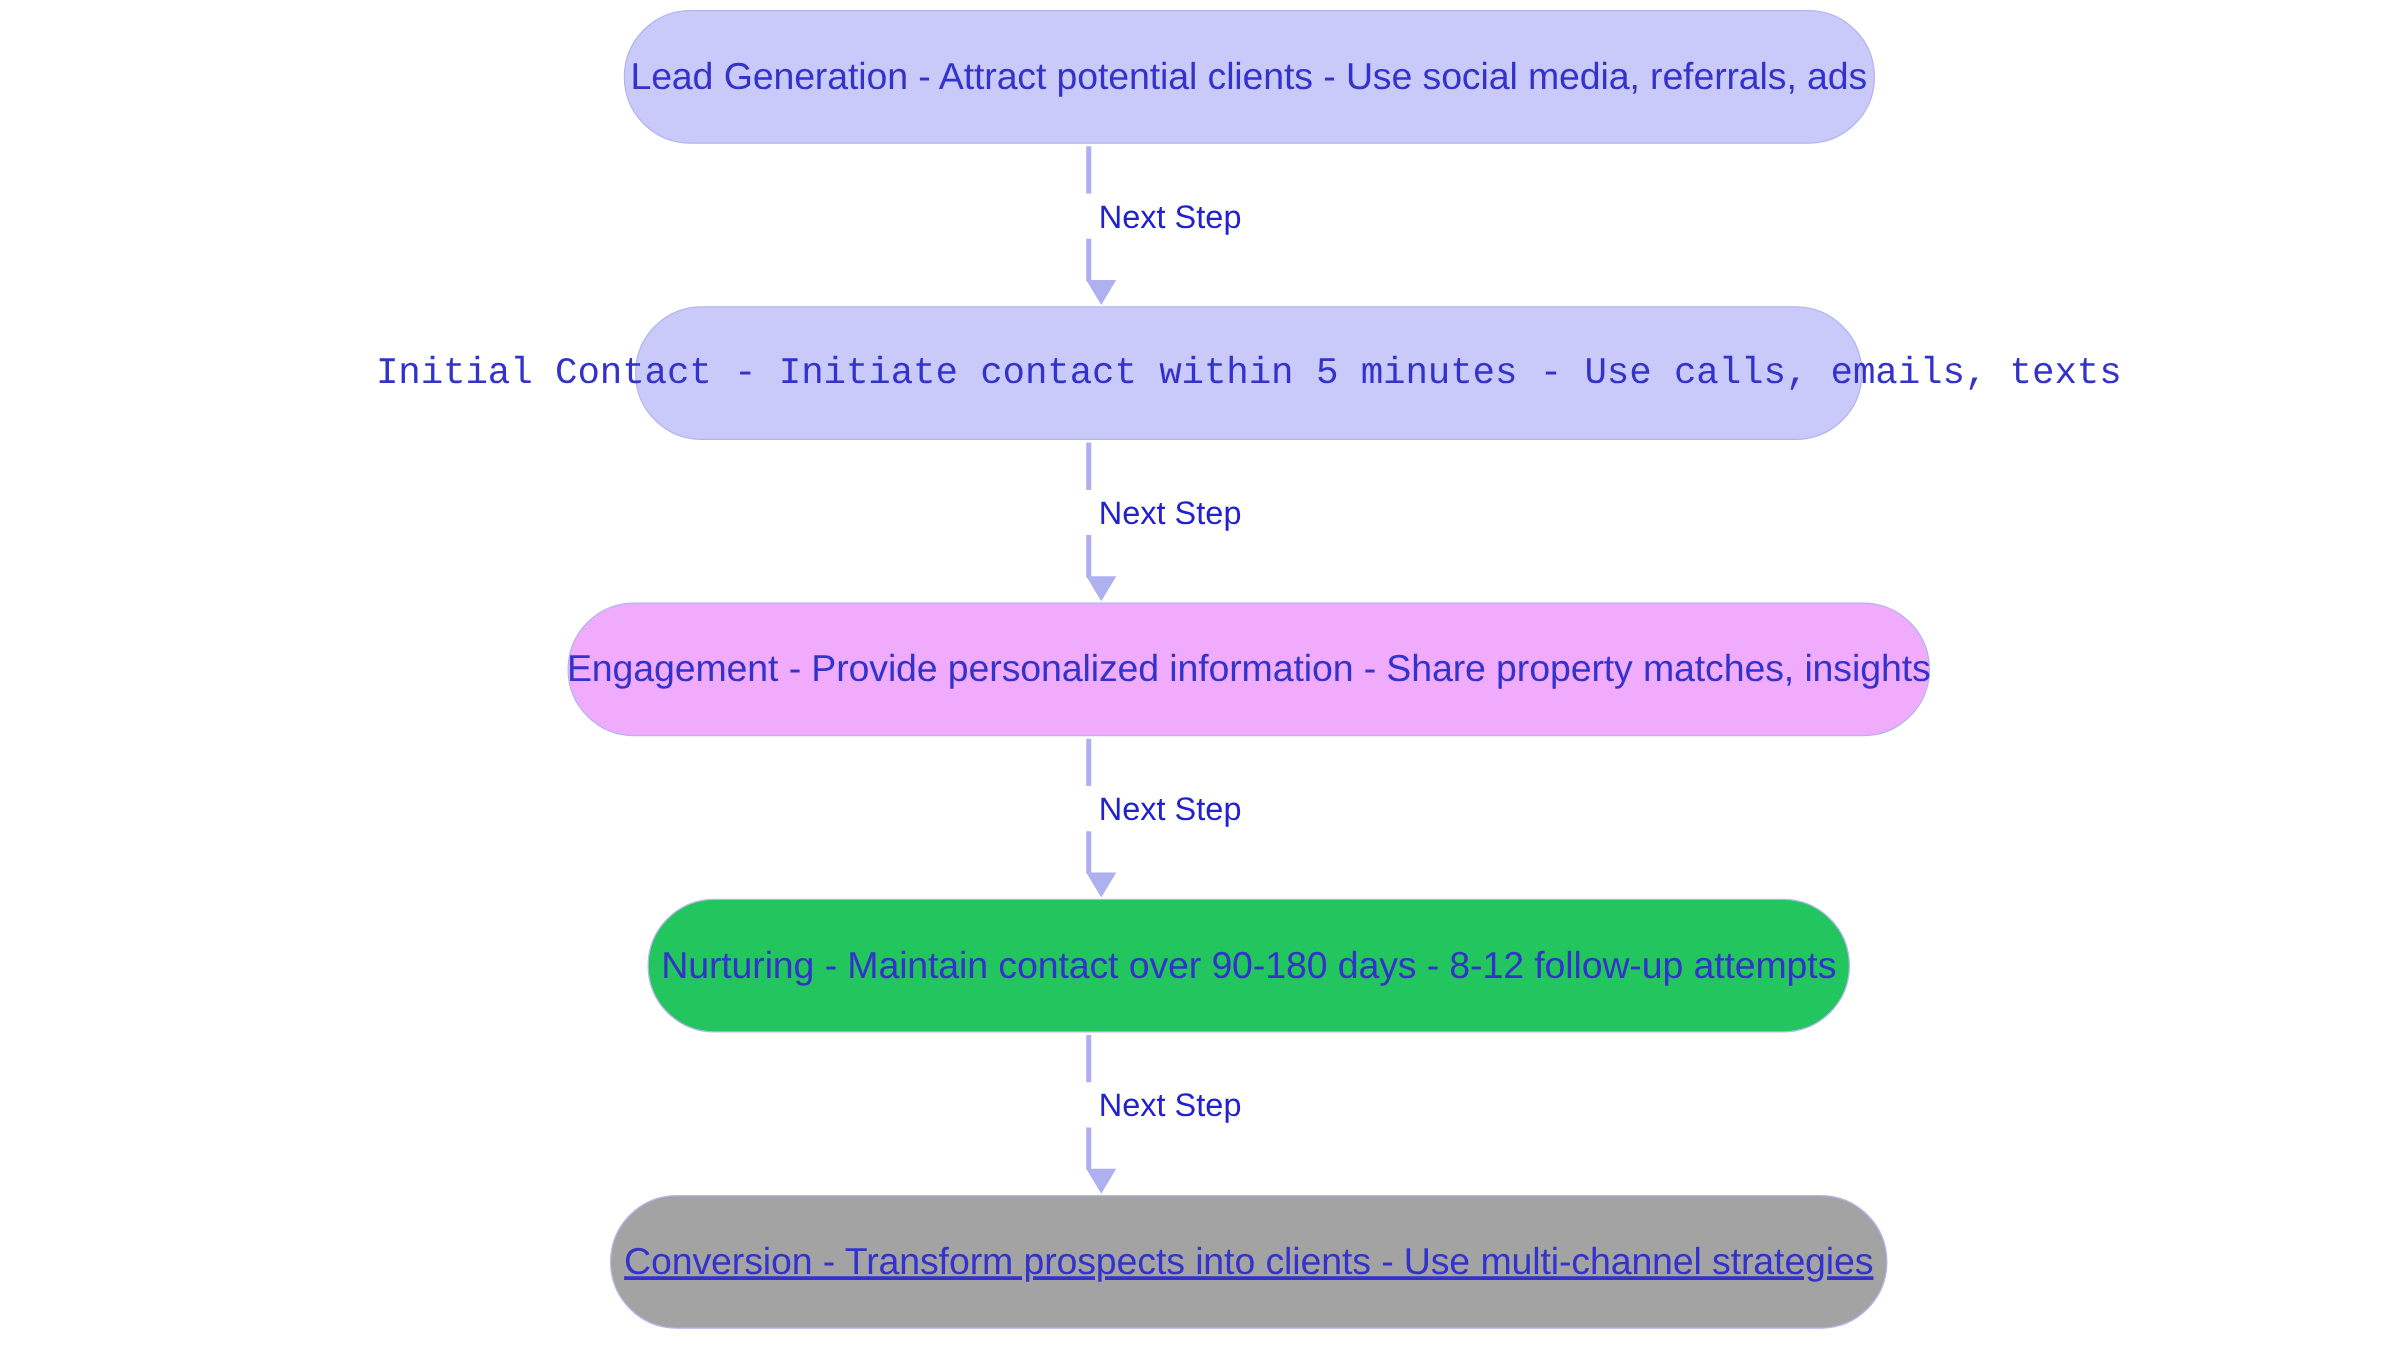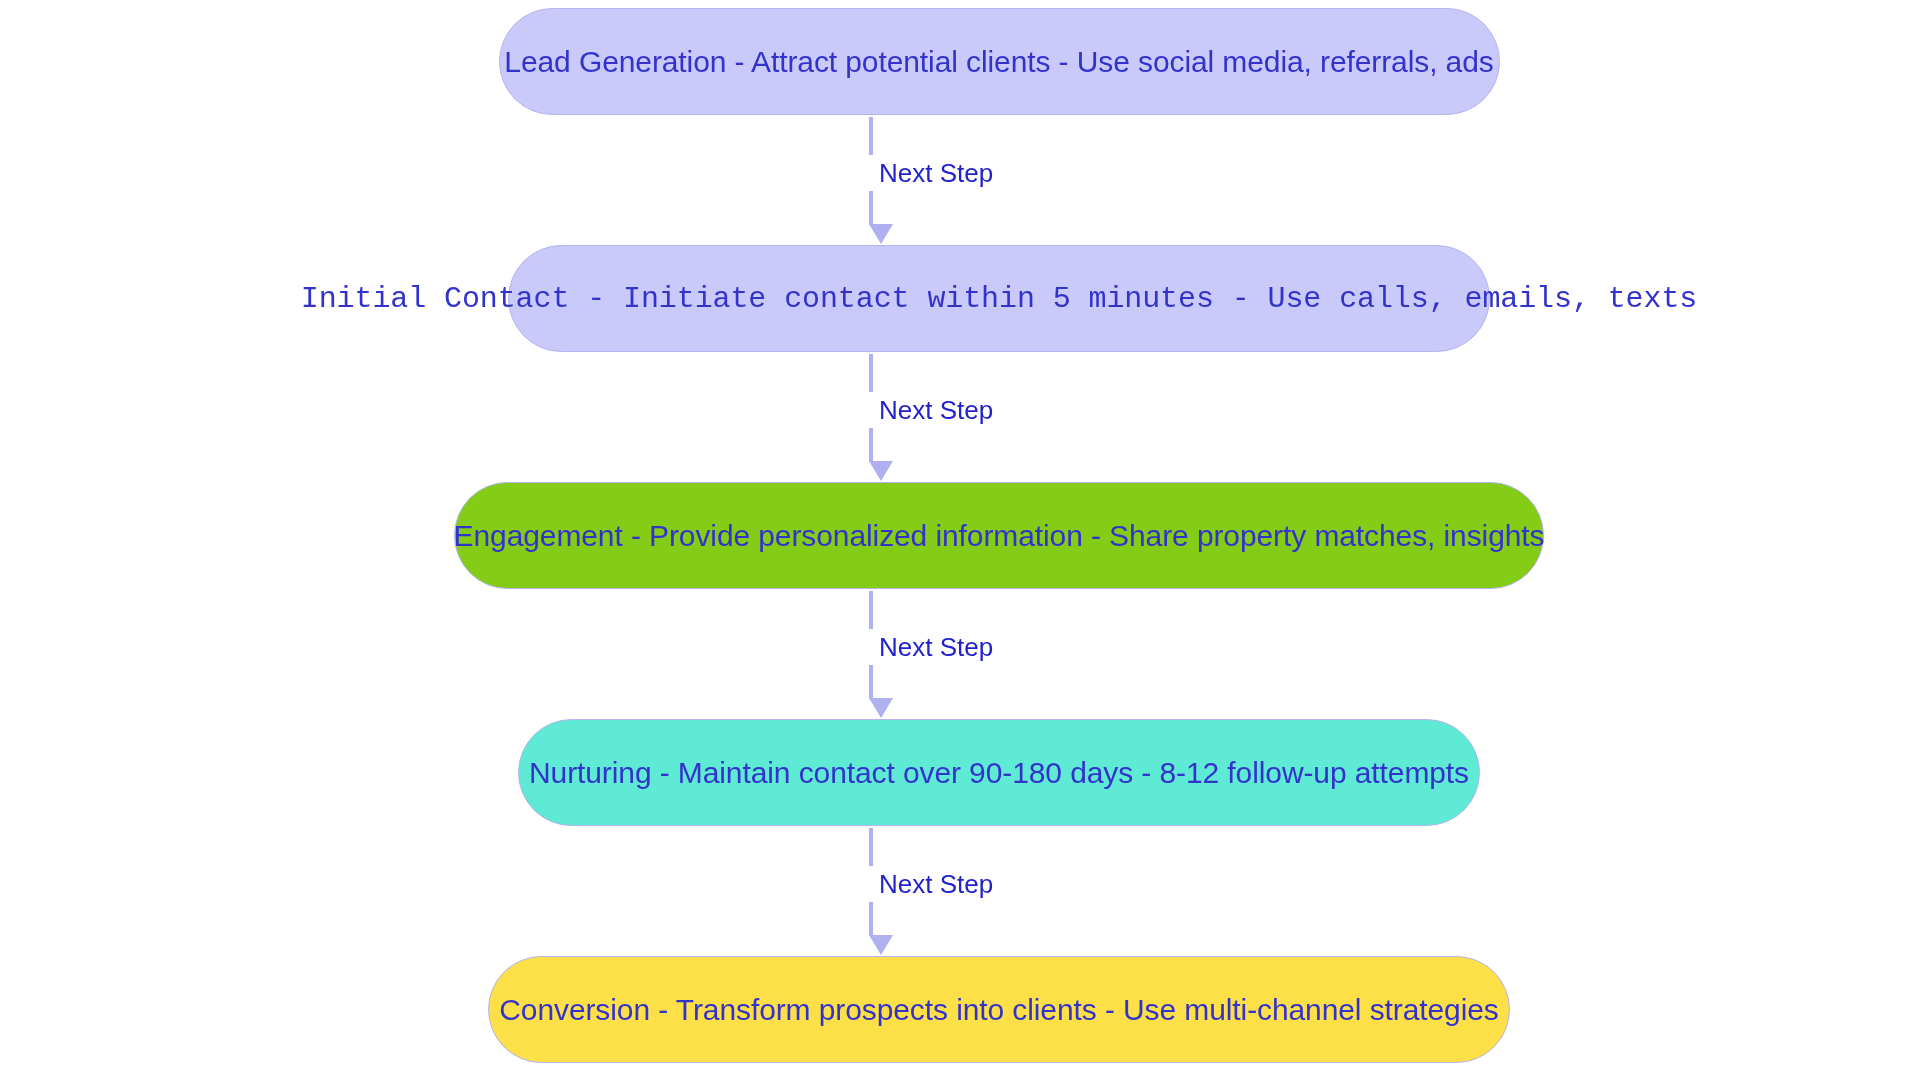--- a/index.html
+++ b/index.html
@@ -121,40 +121,40 @@
       <span>Initial Contact - Initiate contact within 5 minutes - Use calls, emails, texts</span>
     </div>
 
     <div class="edge">
       <div class="edge-line-top" style="background: rgb(174, 176, 240);"></div>
       <div class="edge-label" style="color: rgb(34, 34, 204); background: rgb(255, 255, 255);">Next Step</div>
       <div class="edge-line-bottom" style="background: rgb(174, 176, 240);"></div>
       <div class="edge-arrowhead" style="border-top-color: rgb(174, 176, 240);"></div>
     </div>
 
-    <div class="node n2" style="background: #84cc16; border-color: rgb(179, 180, 240); color: rgb(51, 51, 204);">
+    <div class="node n2" style="background: #f0abfc; border-color: rgb(179, 180, 240); color: rgb(51, 51, 204);">
       <span>Engagement - Provide personalized information - Share property matches, insights</span>
     </div>
 
     <div class="edge">
       <div class="edge-line-top" style="background: rgb(174, 176, 240);"></div>
       <div class="edge-label" style="color: rgb(34, 34, 204); background: rgb(255, 255, 255);">Next Step</div>
       <div class="edge-line-bottom" style="background: rgb(174, 176, 240);"></div>
       <div class="edge-arrowhead" style="border-top-color: rgb(174, 176, 240);"></div>
     </div>
 
-    <div class="node n3" style="background: #5eead4; border-color: rgb(179, 180, 240); color: rgb(51, 51, 204);">
+    <div class="node n3" style="background: #22c55e; border-color: rgb(179, 180, 240); color: rgb(51, 51, 204);">
       <span>Nurturing - Maintain contact over 90-180 days - 8-12 follow-up attempts</span>
     </div>
 
     <div class="edge">
       <div class="edge-line-top" style="background: rgb(174, 176, 240);"></div>
       <div class="edge-label" style="color: rgb(34, 34, 204); background: rgb(255, 255, 255);">Next Step</div>
       <div class="edge-line-bottom" style="background: rgb(174, 176, 240);"></div>
       <div class="edge-arrowhead" style="border-top-color: rgb(174, 176, 240);"></div>
     </div>
 
-    <div class="node n4" style="background: #fde047; border-color: rgb(179, 180, 240); color: rgb(51, 51, 204);">
+    <div class="node n4" style="background: #a3a3a3; border-color: rgb(179, 180, 240); color: rgb(51, 51, 204); text-decoration: underline;">
       <span>Conversion - Transform prospects into clients - Use multi-channel strategies</span>
     </div>
 
   </div>
 </div>
 
 </body></html>

